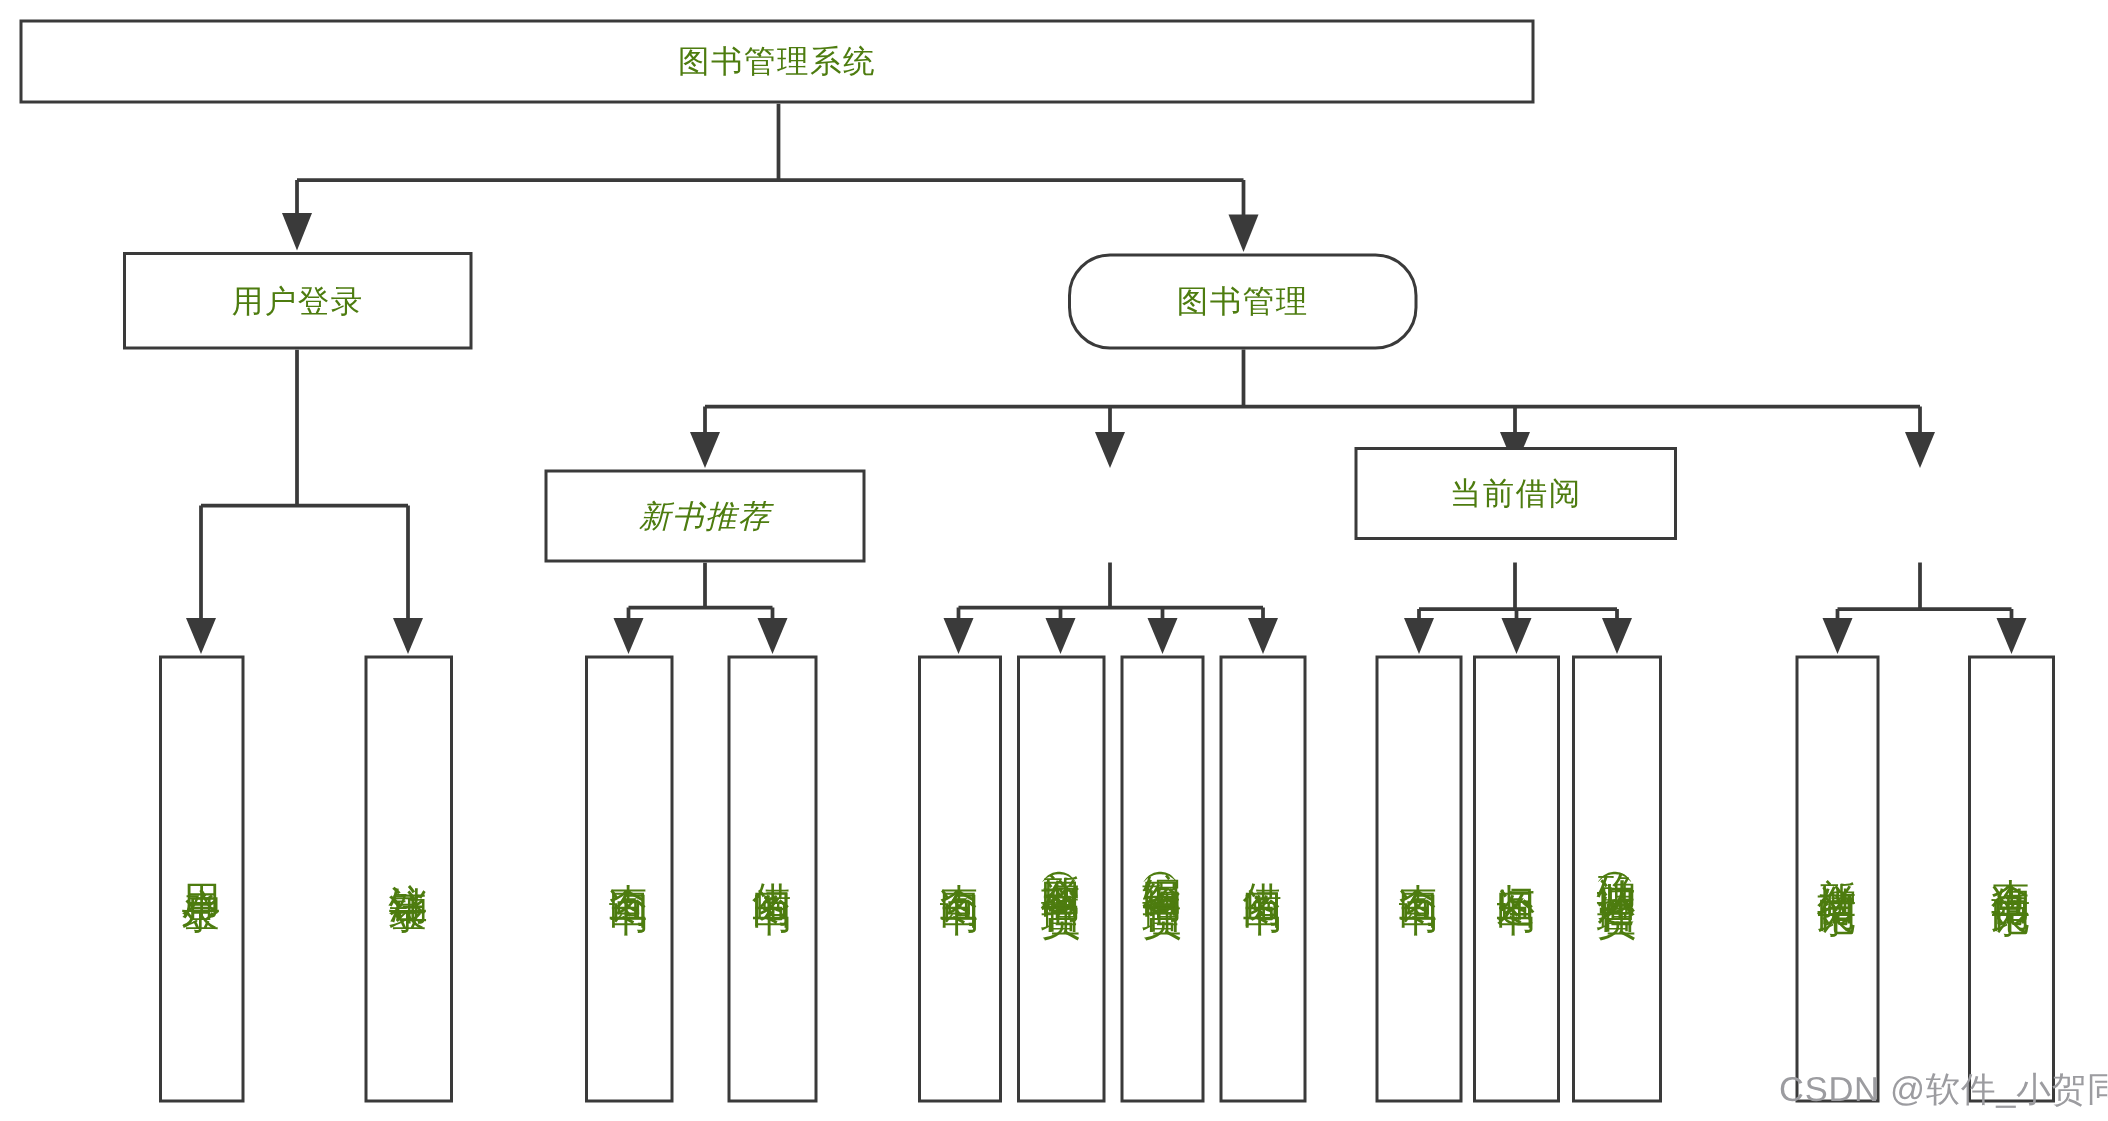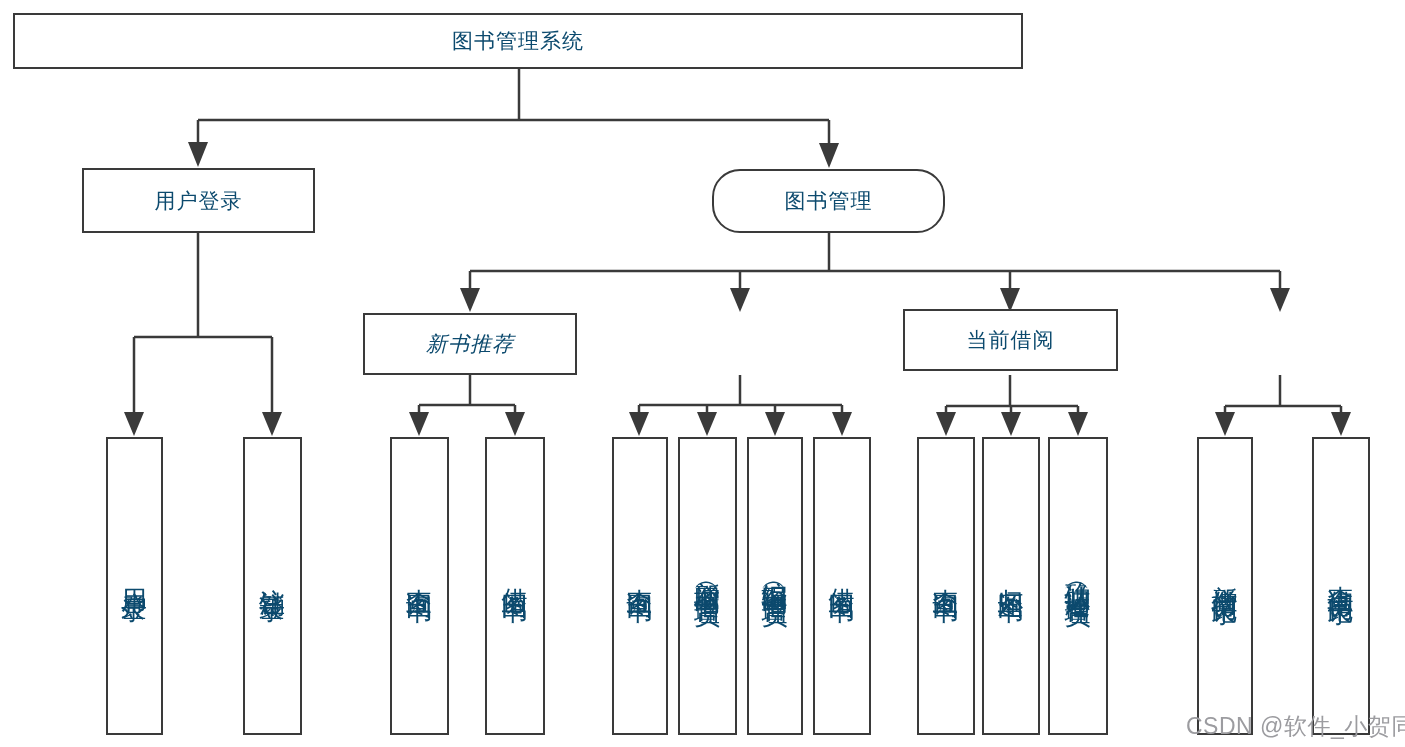--- a/index.html
+++ b/index.html
@@ -12,21 +12,21 @@
   }
   #connector-layer{position:absolute;left:0;top:0;width:1405px;height:747px;}
   .node{
     position:absolute;
     box-sizing:border-box;
     border:2.5px solid #3a3a3a;
     background:#ffffff;
     display:flex;
     align-items:center;
     justify-content:center;
-    color:#0c4a6e;
+    color:#4d7c0f;
     text-align:center;
   }
   .h-node{
     font-size:21px;
     letter-spacing:1px;
   }
   .leaf{
     top:437px;
     height:298px;
     font-size:26px;
@@ -120,21 +120,21 @@
       <polygon points="1331,412 1351,412 1341,436"></polygon>
     </g>
   </svg>
 
   <div class="node h-node" style="left:13px;top:13px;width:1010px;height:56px;">图书管理系统</div>
 
   <div class="node h-node" style="left:82px;top:168px;width:233px;height:65px;">用户登录</div>
   <div class="node h-node" style="left:712px;top:169px;width:233px;height:64px;border-radius:28px;">图书管理</div>
 
   <div class="node h-node" style="left:363px;top:313px;width:214px;height:62px;font-style:italic;">新书推荐</div>
-  <div class="node h-node" style="left:903px;top:309px;width:215px;height:62px;">当前借阅</div>
+  <div class="node h-node" style="left:903px;top:298px;width:215px;height:62px;">当前借阅</div>
 
   <div class="node leaf" style="left:106px;width:57px;">用户登录</div>
   <div class="node leaf" style="left:243px;width:59px;">注销登录</div>
 
   <div class="node leaf" style="left:390px;width:59px;">查询图书</div>
   <div class="node leaf" style="left:485px;width:60px;">借阅图书</div>
 
   <div class="node leaf" style="left:612px;width:56px;">查询图书</div>
   <div class="node leaf" style="left:678px;width:59px;">新增图书（管理员）</div>
   <div class="node leaf" style="left:747px;width:56px;">编辑图书（管理员）</div>

